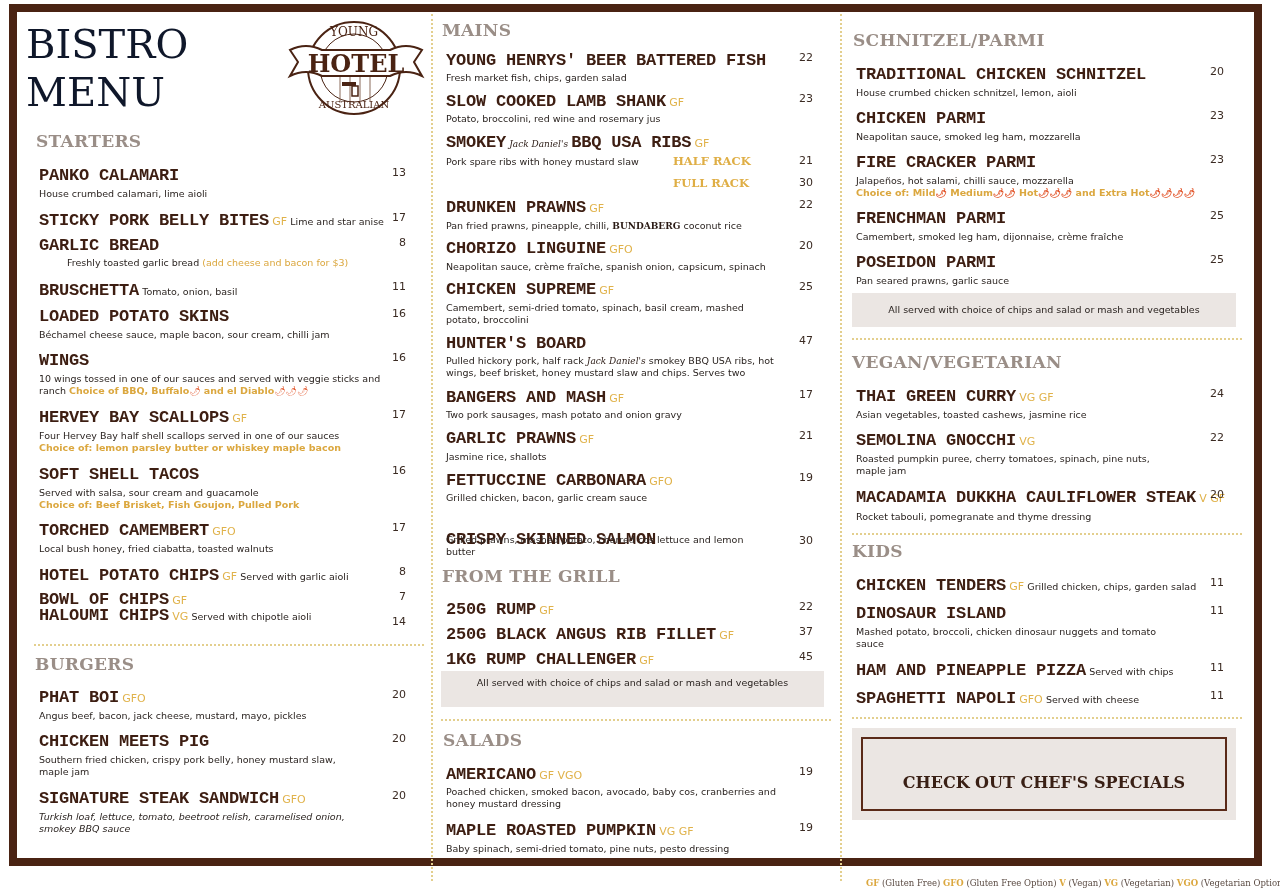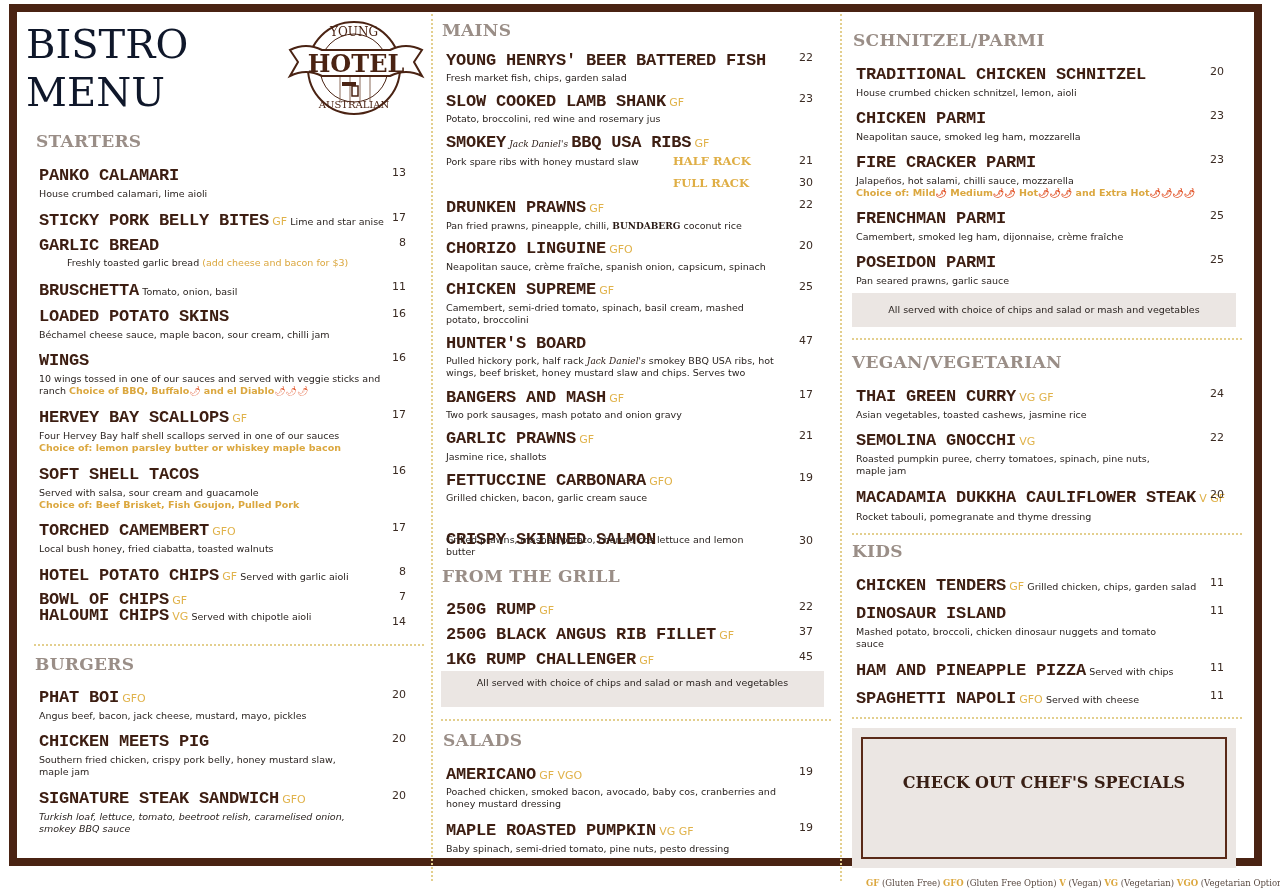--- a/index.html
+++ b/index.html
@@ -18,21 +18,21 @@
   .tag { font-family:"DejaVu Sans", sans-serif; font-weight:normal; color:#e0b24a; font-size:11px; }
   .inline-desc { font-family:"DejaVu Sans", sans-serif; font-weight:normal; font-size:9.5px; color:#2b2421; }
   .price { position:absolute; font-size:11px; color:#3a2a22; text-align:right; width:30px; }
   .desc { position:absolute; font-size:9.5px; line-height:12px; color:#2b2421; }
   .gold { color:#dba73e; font-weight:bold; }
   .chili { color:#e2552a; font-size:9px; }
   .hdots { position:absolute; height:0; border-top:2px dotted #e3cf8e; }
   .note { position:absolute; background:#ebe6e3; text-align:center; font-size:9.5px; line-height:12px; color:#2b2421; }
   .rack { position:absolute; font-family:"DejaVu Serif", serif; font-weight:bold; font-size:11.5px; color:#dfae45; }
   .brand { font-family:"DejaVu Serif", serif; font-style:italic; font-size:9px; color:#2a1a14; }
-  .specials { position:absolute; left:852px; top:728px; width:384px; height:140px; background:#ebe6e3; }
+  .specials { position:absolute; left:852px; top:728px; width:384px; height:92px; background:#ebe6e3; }
   .specials-inner { position:absolute; left:9px; top:9px; right:9px; bottom:9px; border:2px solid #5a2a18; text-align:center; }
   .sp1 { font-family:"DejaVu Serif", serif; font-weight:bold; font-size:16px; color:#3a2015; margin-top:34px; }
   .sp2 { font-family:"DejaVu Serif", serif; font-weight:bold; font-size:12.5px; color:#3a2015; margin-top:3px; }
   .legend { position:absolute; left:866px; top:878px; font-family:"DejaVu Serif", serif; font-size:8.5px; color:#5a4a42; white-space:nowrap; }
   .legend .lg { color:#dba73e; font-weight:bold; }
 </style>
 </head>
 <body>
 
 <div class="frame"></div>

